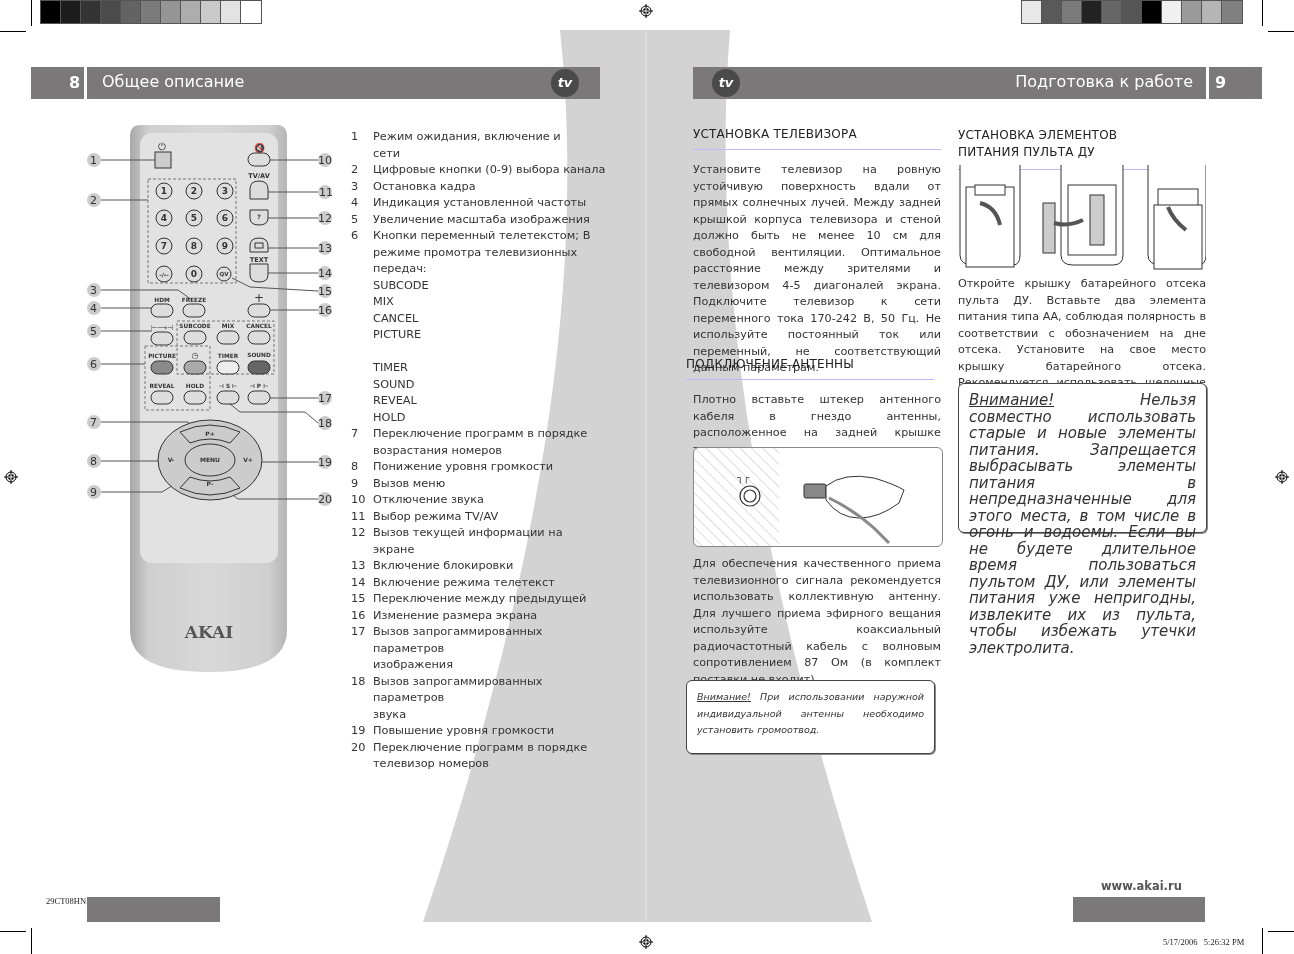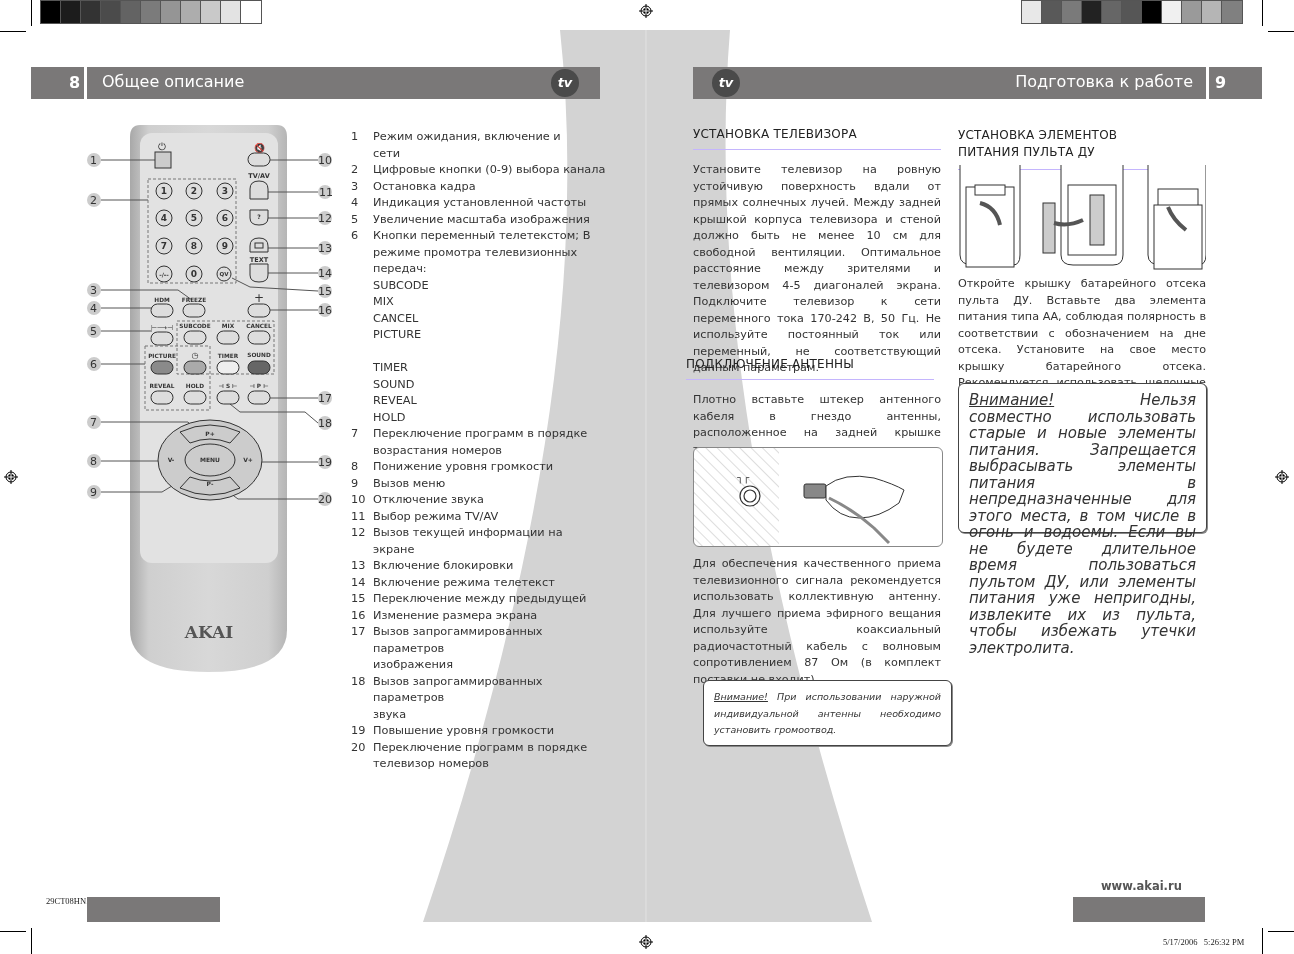--- a/index.html
+++ b/index.html
@@ -510,21 +510,21 @@
     <circle cx="56" cy="48" r="10" fill="#fff" stroke="#333" stroke-width="1.2"></circle>
     <circle cx="56" cy="48" r="6" fill="none" stroke="#333" stroke-width="1.2"></circle>
     <rect x="110" y="36" width="22" height="14" rx="2" fill="#888" stroke="#333"></rect>
     <path d="M132,38 Q150,24 180,30 Q200,36 210,42 L205,55 Q185,70 165,70 Q145,70 132,52 Z" fill="#fff" stroke="#333"></path>
     <path d="M135,50 Q160,62 180,80 Q190,90 195,95" fill="none" stroke="#888" stroke-width="3"></path>
   </svg>
 </div>
 
 <div class="body-text" style="left:693px;top:556px;width:248px;">Для обеспечения качественного приема телевизионного сигнала рекомендуется использовать коллективную антенну. Для лучшего приема эфирного вещания используйте коаксиальный радиочастотный кабель с волновым сопротивлением 87 Ом (в комплект поставки не входит).</div>
 
-<div class="note-box" style="left:703px;top:680px;width:249px;height:66px;">
+<div class="note-box" style="left:686px;top:680px;width:249px;height:74px;">
   <span class="warn">Внимание!</span><span> При использовании наружной индивидуальной антенны необходимо установить громоотвод.</span>
 </div>
 
 <div class="section-title" style="left:958px;top:127px;width:248px;line-height:17px;">
   <div>УСТАНОВКА ЭЛЕМЕНТОВ</div>
   <div>ПИТАНИЯ ПУЛЬТА ДУ</div>
 </div>
 
 <svg class="abs" style="left:958px;top:165px;z-index:2;" width="248" height="108" viewBox="0 0 248 108">
   <g fill="#fff" stroke="#333" stroke-width="1">

